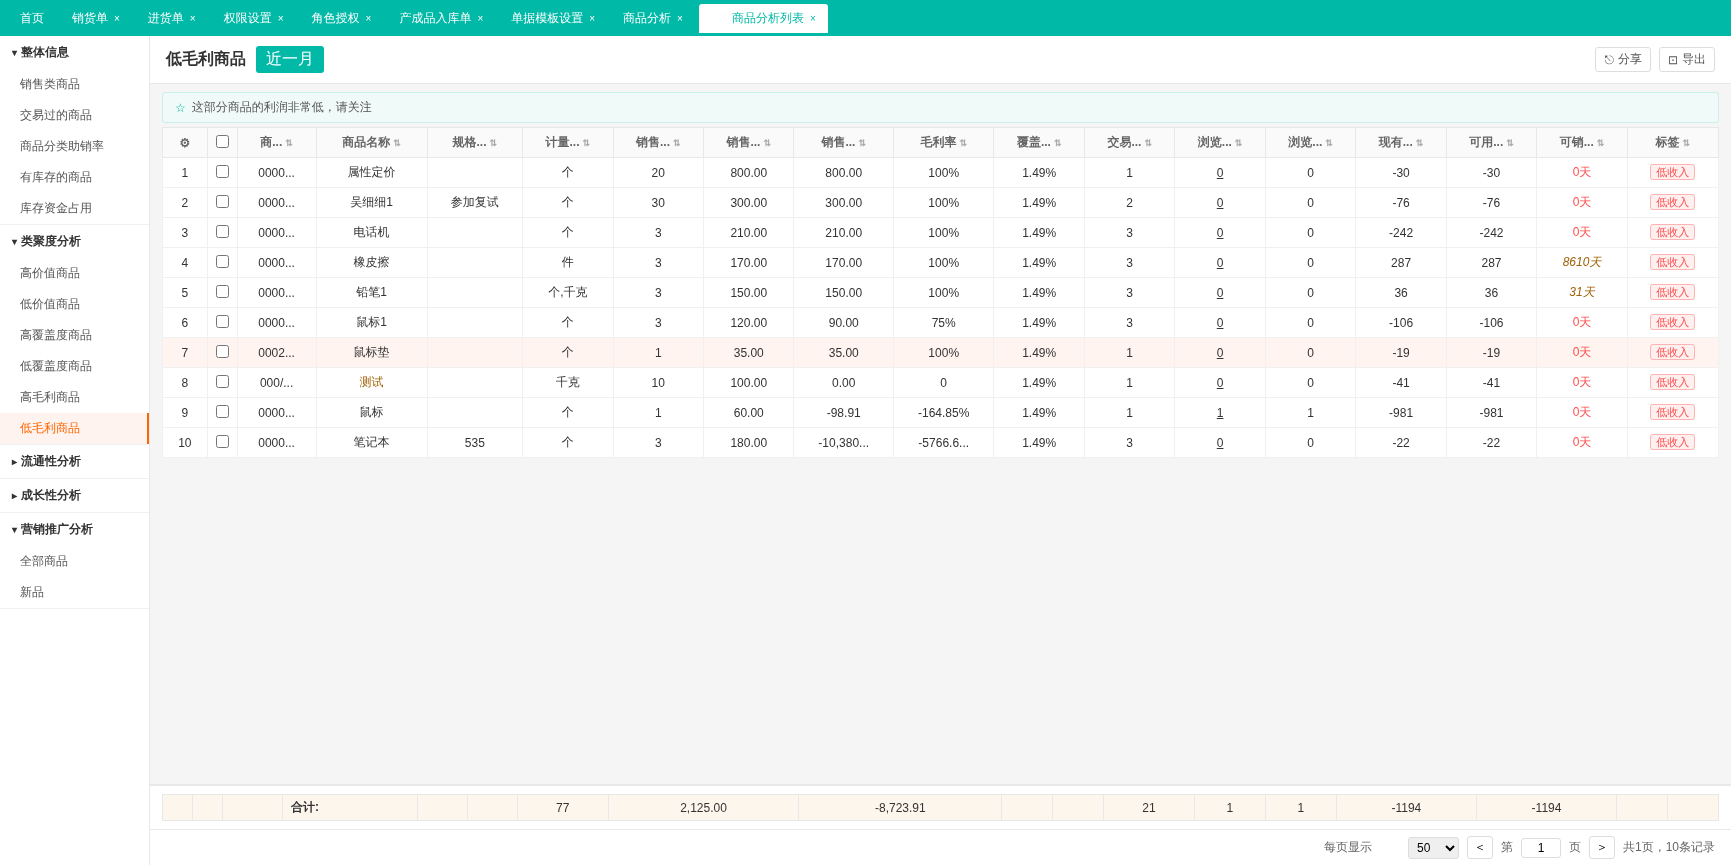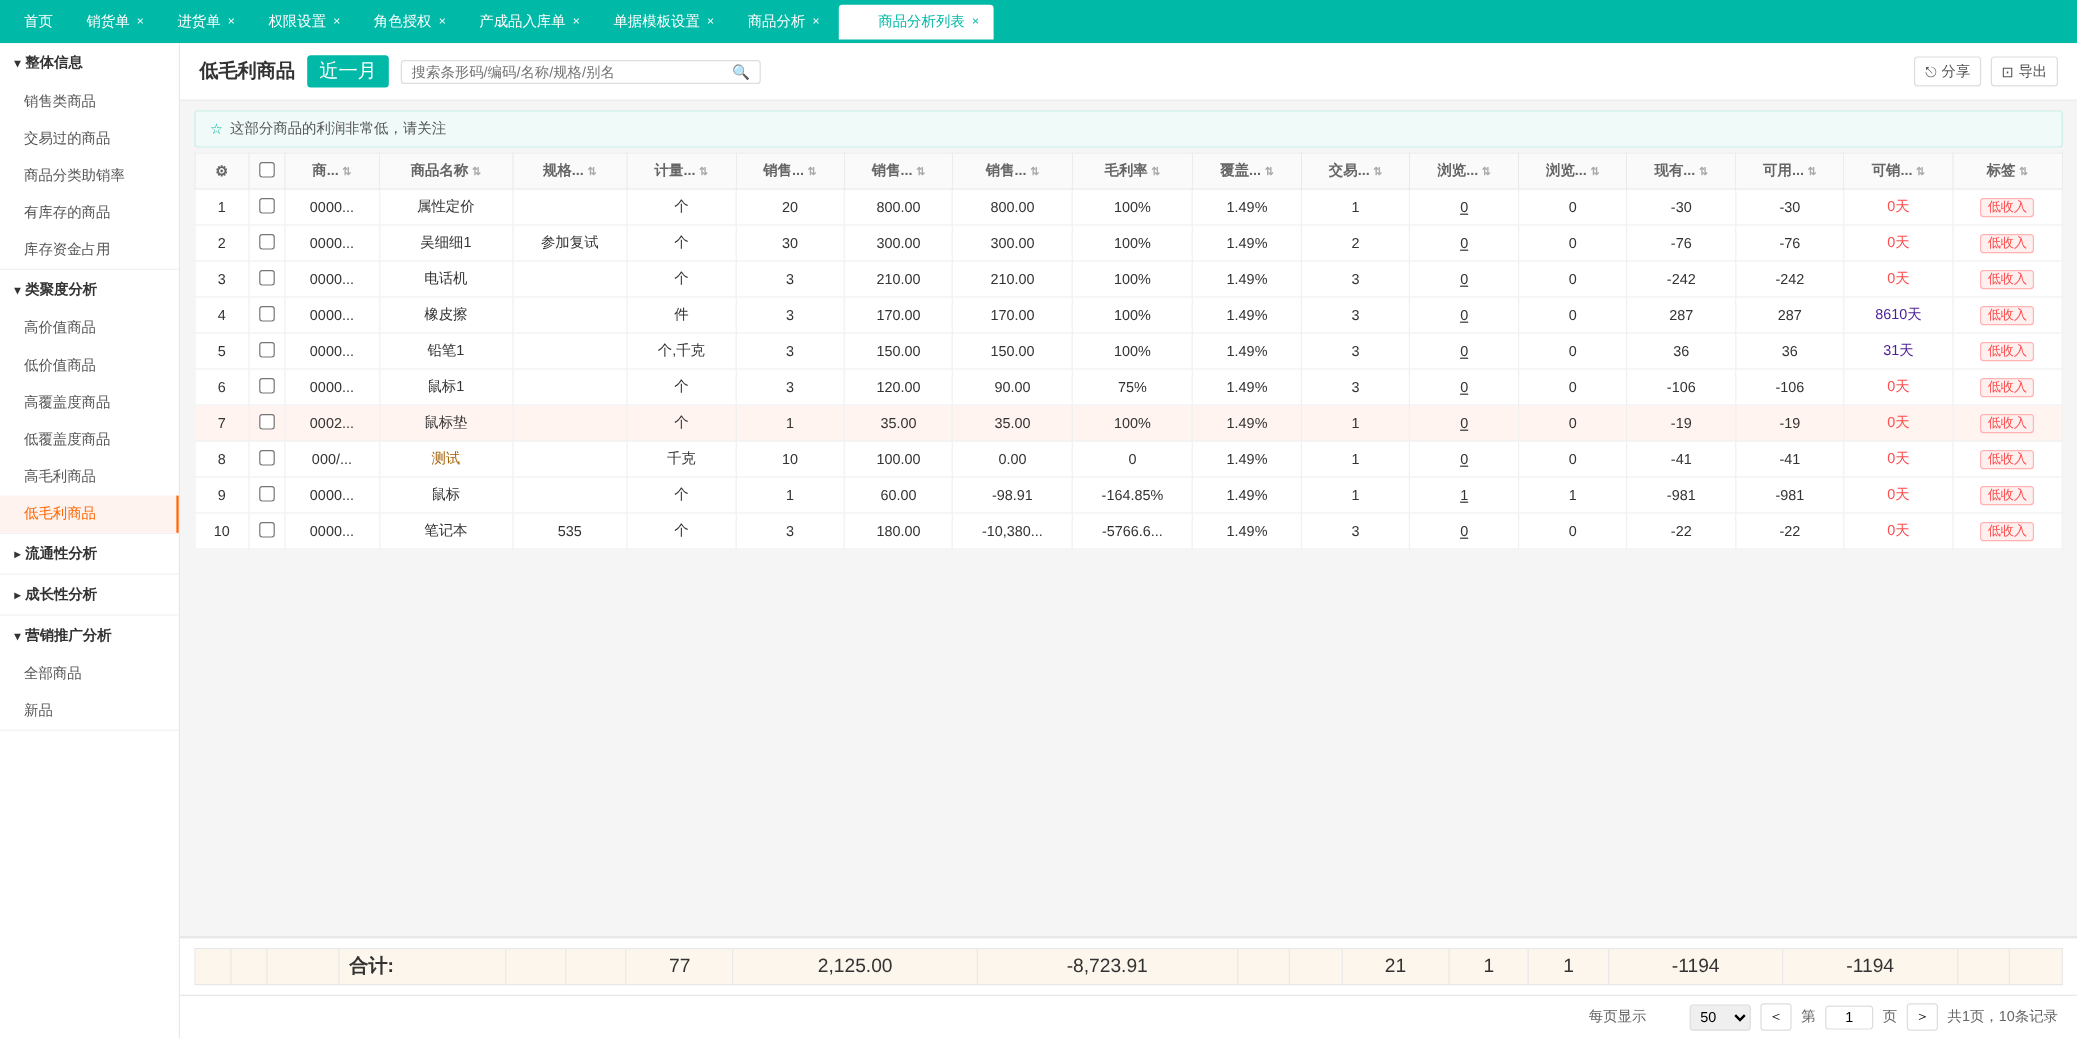--- a/index.html
+++ b/index.html
@@ -182,40 +182,40 @@
 
     .tag-low-income {
       background: #fff0f0;
       color: #ff4d4d;
       border: 1px solid #ffb3b3;
       padding: 1px 5px;
       border-radius: 3px;
       font-size: 11px;
     }
     .tag-day-zero { color: #ff4d4d; }
-    .tag-day-normal { color: #4c1d95; }
+    .tag-day-normal { color: #a16207; font-style: italic; }
 
     .underline-link { text-decoration: underline; cursor: pointer; }
 
     
     .footer-total {
       background: #fff;
       border-top: 2px solid #e8e8e8;
       padding: 8px 12px;
       display: flex;
       align-items: center;
     }
     .total-table {
       width: 100%;
       border-collapse: collapse;
     }
     .total-table td {
       padding: 4px 8px;
       text-align: center;
-      font-size: 16px;
+      font-size: 12px;
       color: #333;
       border: 1px solid #e8e8e8;
       background: #fdf6ec;
     }
 
     
     .pagination {
       background: #fff;
       border-top: 1px solid #e8e8e8;
       padding: 6px 16px;
@@ -365,24 +365,20 @@
         <span>新品</span>
       </div>
     </div>
   </aside>
 
   <div class="content-area">
 
     <div class="page-header">
       <span class="page-title">低毛利商品</span>
       <button class="filter-btn">近一月</button>
-      <div class="search-box">
-        <input type="text" placeholder="搜索条形码/编码/名称/规格/别名" style="">
-        <span class="search-icon-btn">🔍</span>
-      </div>
       <div class="header-actions">
         <div class="action-btn">
           <span>⎋</span>
           <span>分享</span>
         </div>
         <div class="action-btn">
           <span>⊡</span>
           <span>导出</span>
         </div>
       </div>

